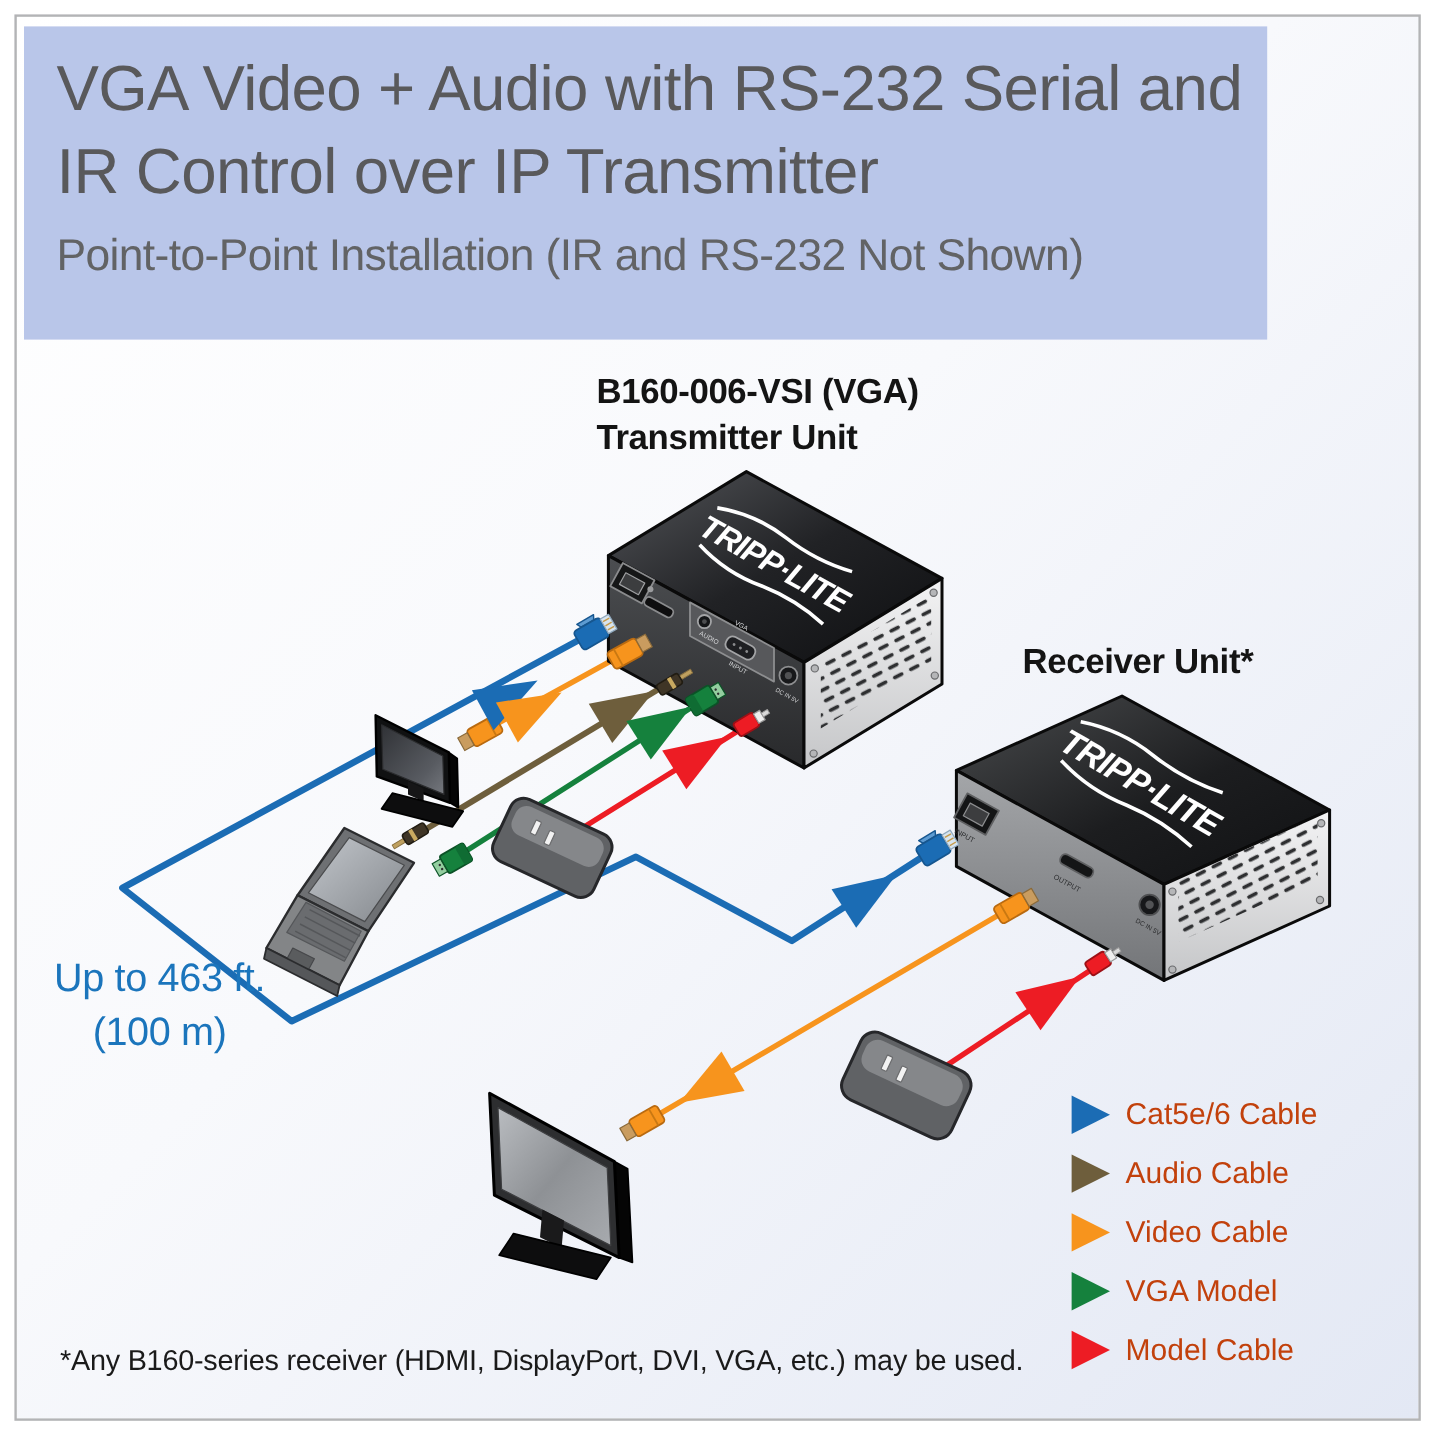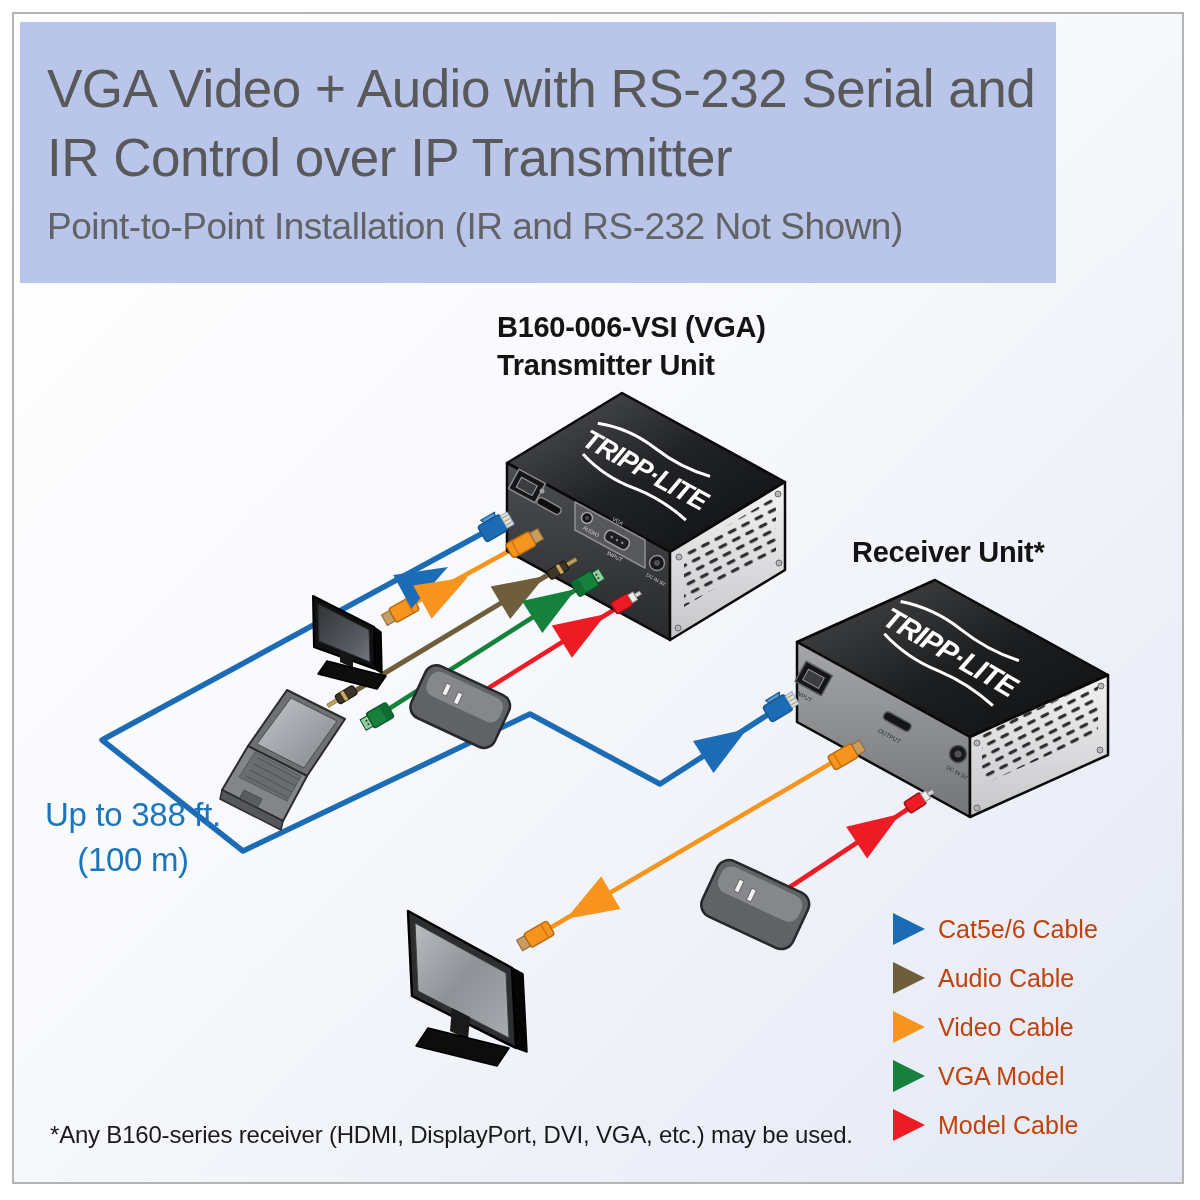--- a/index.html
+++ b/index.html
@@ -10,21 +10,21 @@
     -webkit-font-smoothing:antialiased;
   }
   .frame{
     position:absolute;left:12px;top:12px;width:1172px;height:1172px;
     border:2px solid #b3b4b6;box-sizing:border-box;
     background:linear-gradient(135deg,#ffffff 0%,#f8f9fc 45%,#e3e8f4 100%);
   }
   .header{
     position:absolute;left:20px;top:22px;width:1036px;height:261px;
     background:#b9c6e9;box-sizing:border-box;
-    padding:32px 0 0 27px;
+    padding:18px 0 0 27px;
   }
   .title{
     font-size:53px;line-height:69px;color:#59595b;font-weight:400;
     letter-spacing:-0.5px;
   }
   .model{
     font-size:30px;line-height:34px;color:#555658;font-weight:700;
     margin-top:14px;letter-spacing:-0.3px;
   }
   .subtitle{
@@ -345,21 +345,21 @@
 </div>
 
 <div class="devlabel" style="left:497px;top:308px;">
   <div>B160-006-VSI (VGA)</div>
   <div>Transmitter Unit</div>
 </div>
 
 <div class="devlabel" style="left:852px;top:533px;">Receiver Unit*</div>
 
 <div class="distance" style="color: rgb(27, 117, 188);">
-  <div>Up to 388 ft.</div>
+  <div>Up to 463 ft.</div>
   <div>(100 m)</div>
 </div>
 
 <div class="legend">
   <div class="legend-row">
     <span class="tri" style="border-left-color: rgb(27, 108, 180);"></span>
     <span class="legend-label">Cat5e/6 Cable</span>
   </div>
   <div class="legend-row">
     <span class="tri" style="border-left-color: rgb(110, 94, 60);"></span>

